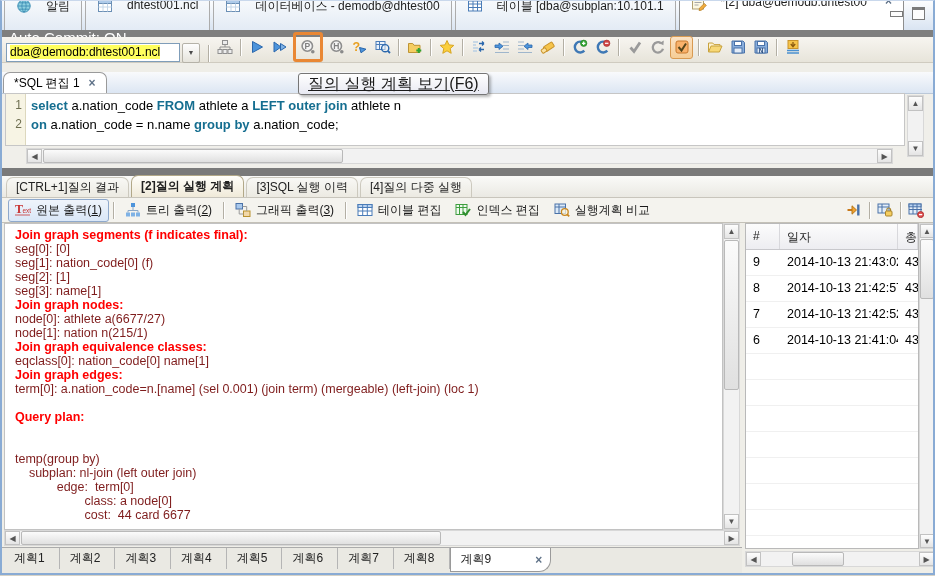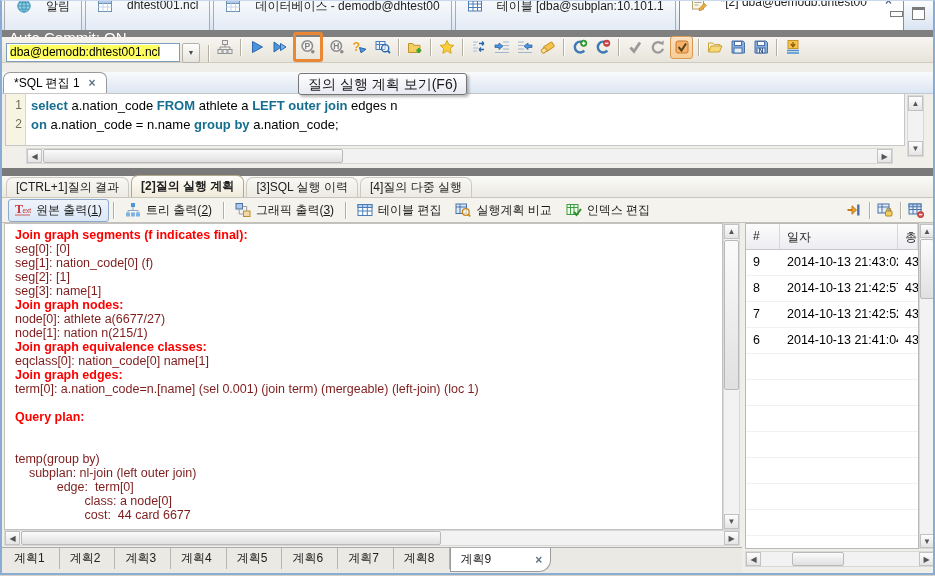--- a/index.html
+++ b/index.html
@@ -41,21 +41,21 @@
      background:linear-gradient(#FDFDFD,#E6E4DC);display:flex;align-items:center;justify-content:center;
      font-size:7px;color:#4A4A4A;}
   .tsep{width:1px;height:17px;background:#B3AFA4;box-shadow:1px 0 0 #FFFFFF;margin:0 4px;flex:0 0 auto;}
   .tbtn{width:21px;height:21px;display:flex;align-items:center;justify-content:center;margin:0 1px;border-radius:3px;}
   .tbtn.hl{border:3px solid var(--accent,#E98734);width:24px;height:24px;margin:0 2px;}
   .tbtn.pressed{border:1px solid #D89A52;background:linear-gradient(#FBE3C6,#F6CD95);}
 
   
   #tooltip{position:absolute;left:296px;top:72px;height:20px;padding:0 9px;z-index:60;
      background:linear-gradient(#FFFFFF,#E8E9F2);border:1px solid #767676;border-radius:3px;
-     box-shadow:2px 2px 3px rgba(0,0,0,.28);font-size:14px;line-height:20px;color:#1A1A1A;white-space:nowrap;}
+     box-shadow:2px 2px 3px rgba(0,0,0,.28);font-size:16px;line-height:20px;color:#1A1A1A;white-space:nowrap;text-decoration:underline;}
 
   
   #editor-panel{position:absolute;left:0;top:71px;width:100%;height:96px;background:#F0EFEA;}
   #editor-tabrow{height:21px;background:linear-gradient(#F9FAFC,#DCE6F3);border-bottom:1px solid #BBC8D8;
      display:flex;align-items:flex-end;}
   .etab{height:20px;display:flex;align-items:center;gap:5px;padding:0 10px;margin-left:1px;
      background:#FFFFFF;border:1px solid #9A9A9A;border-bottom:none;border-radius:7px 7px 0 0;font-size:12px;}
   #editor-body{position:absolute;left:3px;top:21px;right:28px;bottom:22px;background:#FFF;
      border:1px solid #C6C6C6;display:flex;overflow:hidden;}
   #gutter{width:20px;background:#F7F4E4;border-right:1px solid #DDD8BE;color:#6E6E50;font-size:12px;
@@ -420,21 +420,21 @@
         <span>*SQL 편집 1</span>
         <span class="close">×</span>
       </div>
     </div>
     <div id="editor-body">
       <div id="gutter">
           <div class="lnum">1</div>
           <div class="lnum">2</div>
         </div>
       <div id="code-lines">
-          <div class="code-line"><span class="kw">select</span><span class="pln"> a.nation_code </span><span class="kw">FROM</span><span class="pln"> athlete a </span><span class="kw">LEFT outer join</span><span class="pln"> edges n</span></div>
+          <div class="code-line"><span class="kw">select</span><span class="pln"> a.nation_code </span><span class="kw">FROM</span><span class="pln"> athlete a </span><span class="kw">LEFT outer join</span><span class="pln"> athlete n</span></div>
           <div class="code-line"><span class="kw">on</span><span class="pln"> a.nation_code = n.name </span><span class="kw">group by</span><span class="pln"> a.nation_code;</span></div>
         </div>
     </div>
     <div id="ed-vscroll" class="sb">
       <div class="sb-btn up">▲</div>
       <div class="sb-btn dn">▼</div>
     </div>
     <div id="ed-hscroll" class="sb">
       <div class="sb-btn lf">◀</div>
       <div class="sb-thumb"></div>
@@ -500,37 +500,37 @@
               <rect x="1" y="2.5" width="14" height="11" fill="#FFF" stroke="#4A7CB8"></rect>
               <rect x="1" y="2.5" width="14" height="3" fill="#BAD3F0" stroke="#4A7CB8"></rect>
               <path d="M1 9h14M5.7 2.5v11M10.3 2.5v11" stroke="#4A7CB8"></path>
             </svg>
           </span>
           <span>테이블 편집</span>
         </div>
         <div class="ptbtn">
           <span class="icn">
             <svg width="16" height="16" viewBox="0 0 16 16">
+              <rect x="1" y="2.5" width="11" height="10" fill="#EFFAEF" stroke="#3E9E3E"></rect>
+              <path d="M1 5.5h11M4.5 2.5v10M8 2.5v10" stroke="#3E9E3E"></path>
+              <path d="M8 10l2.5 3L15 7" fill="none" stroke="#2E8E2E" stroke-width="2"></path>
+            </svg>
+          </span>
+          <span>인덱스 편집</span>
+        </div>
+        <div class="ptbtn">
+          <span class="icn">
+            <svg width="16" height="16" viewBox="0 0 16 16">
               <rect x="1" y="2" width="10.5" height="9.5" fill="#DCEAF8" stroke="#4A72A8"></rect>
               <path d="M1 5h10.5M5 2v9.5" stroke="#4A72A8"></path>
               <circle cx="10.8" cy="10" r="3.4" fill="rgba(252,243,215,.75)" stroke="#C8861E" stroke-width="1.3"></circle>
               <path d="M13.2 12.4l2 2" stroke="#C8861E" stroke-width="1.8"></path>
             </svg>
           </span>
           <span>실행계획 비교</span>
-        </div>
-        <div class="ptbtn">
-          <span class="icn">
-            <svg width="16" height="16" viewBox="0 0 16 16">
-              <rect x="1" y="2.5" width="11" height="10" fill="#EFFAEF" stroke="#3E9E3E"></rect>
-              <path d="M1 5.5h11M4.5 2.5v10M8 2.5v10" stroke="#3E9E3E"></path>
-              <path d="M8 10l2.5 3L15 7" fill="none" stroke="#2E8E2E" stroke-width="2"></path>
-            </svg>
-          </span>
-          <span>인덱스 편집</span>
         </div>
       </div>
     <div id="plan-toolbar-right">
         <div class="ptbtn-ic">
           <span class="icn">
             <svg width="16" height="16" viewBox="0 0 16 16">
               <path d="M1.5 8h5.5" stroke="#C87818" stroke-width="2"></path>
               <path d="M6 3.8L10.5 8L6 12.2z" fill="#F2A230" stroke="#B87818"></path>
               <path d="M12.3 2.5v11" stroke="#4A72A8" stroke-width="2.4"></path>
             </svg>

